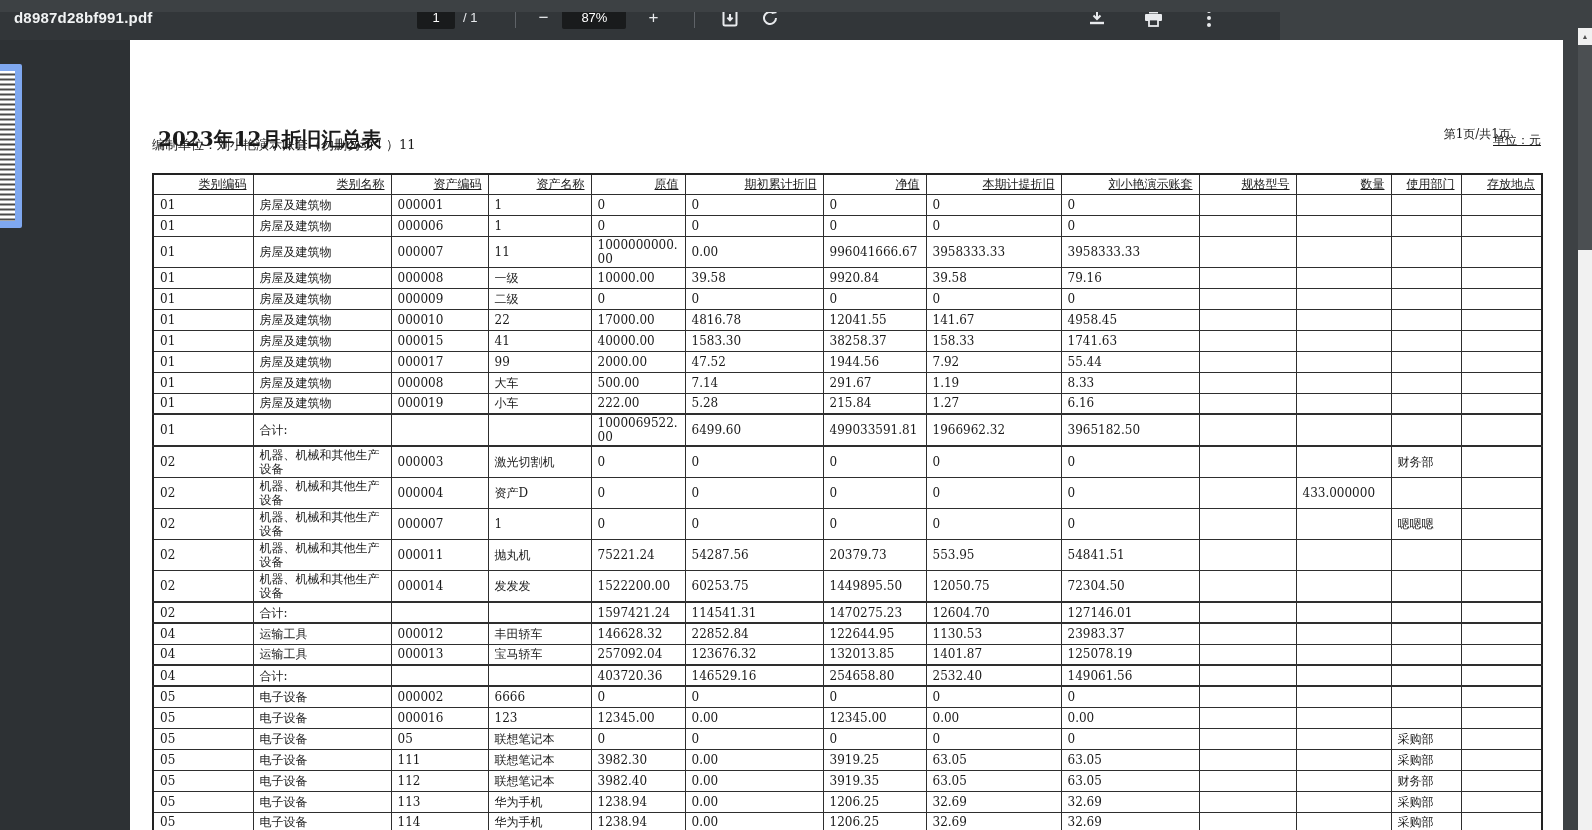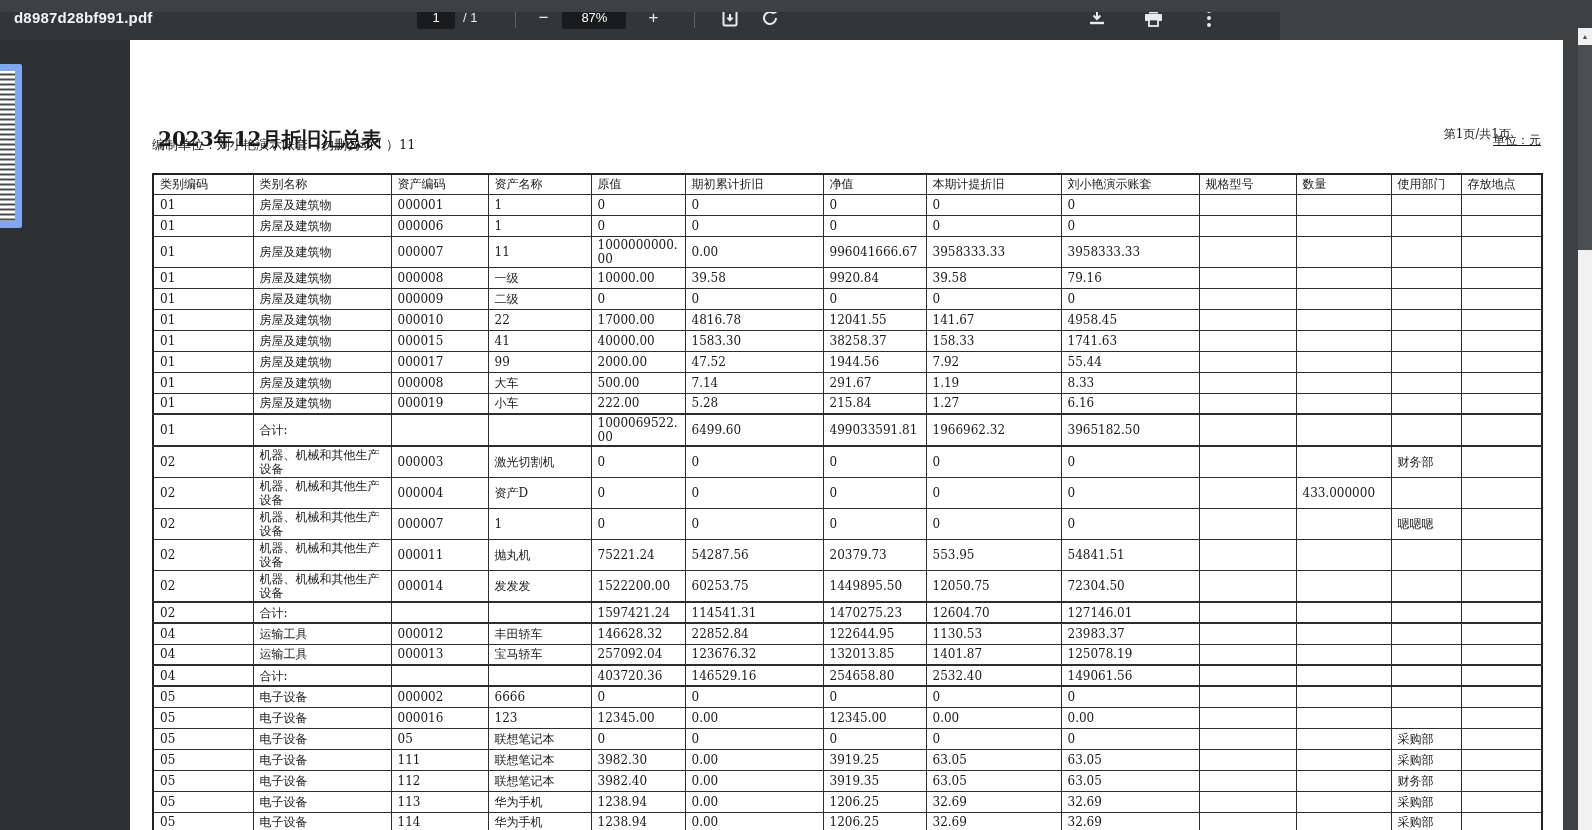--- a/index.html
+++ b/index.html
@@ -51,21 +51,21 @@
   .prepared { position:absolute; top:96px; left:22px; font-size:13px; }
   .pageinfo { position:absolute; top:86px; right:52px; font-size:12px; }
   .unit { position:absolute; top:92px; right:22px; font-size:12px;text-decoration:underline; }
 
   table.dep { position:absolute; top:133px; left:22px; width:1389px;
               border-collapse:collapse; table-layout:fixed;
               font-size:12px; }
   table.dep td { border:1px solid #2e2e2e; padding:1px 6px; height:21px;
                  line-height:14px; overflow:hidden; word-break:break-all; vertical-align:middle; }
   table.dep { border:2px solid #222; }
-  table.dep tr.head td { text-align:left; height:20px; }
+  table.dep tr.head td { text-align:right; height:20px;text-decoration:underline; }
   table.dep tr.sep td { border-top-width:2px; }
 </style>
 </head>
 <body>
 
 <header class="toolbar">
   <div class="toolbar-inner">
     <span class="tb-filename">d8987d28bf991.pdf</span>
 
     <div class="tb-center">

